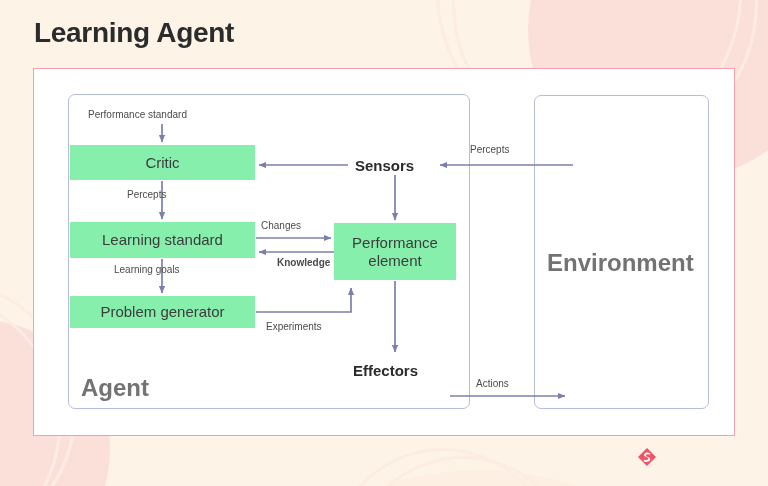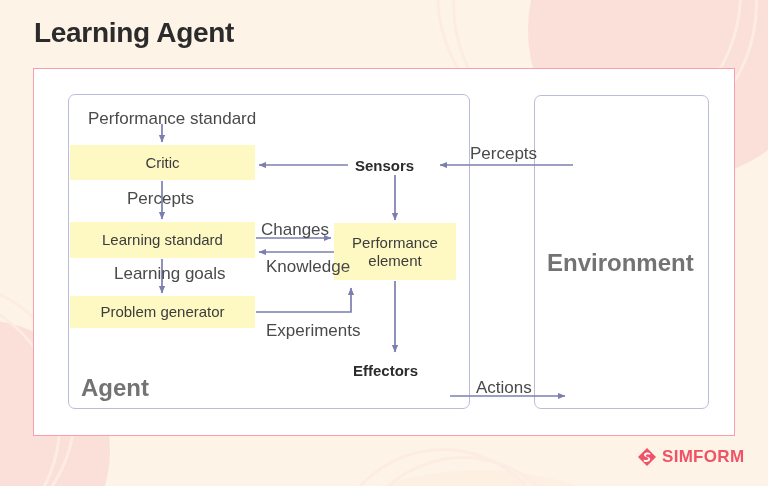--- a/index.html
+++ b/index.html
@@ -67,39 +67,39 @@
     border:1.3px solid #b9bed8;border-radius:7px;box-sizing:border-box;z-index:6;
     background:transparent;
   }
   .env-box{
     position:absolute;left:534px;top:95px;width:175px;height:314px;
     border:1.3px solid #b9bed8;border-radius:7px;box-sizing:border-box;z-index:6;
     background:transparent;
   }
 
   .pinkbox{
-    position:absolute;background:#fef9c3;z-index:8;
+    position:absolute;background:#86efac;z-index:8;
     display:flex;align-items:center;justify-content:center;text-align:center;
     color:#3c3c3c;font-size:15px;line-height:1.18;
   }
   #critic-box{left:70px;top:145px;width:185px;height:35px;}
   #learning-box{left:70px;top:222px;width:185px;height:36px;}
   #problem-box{left:70px;top:296px;width:185px;height:32px;}
   #performance-box{left:334px;top:223px;width:122px;height:57px;}
 
-  .lbl{position:absolute;z-index:9;font-size:17px;color:#4a4a4a;white-space:nowrap;}
+  .lbl{position:absolute;z-index:9;font-size:10px;color:#4a4a4a;white-space:nowrap;}
   .lbl-bold{position:absolute;z-index:9;font-size:15px;font-weight:bold;color:#2b2b2b;white-space:nowrap;}
   .lbl-big{position:absolute;z-index:9;font-size:24px;font-weight:bold;color:#737373;white-space:nowrap;}
 
   #lbl-perf-standard{left:88px;top:109px;}
   #lbl-feedback{left:127px;top:189px;}
   #lbl-learning-goals{left:114px;top:264px;}
   #lbl-experiments{left:260px;top:321px;margin-left:6px;}
   #lbl-changes{left:261px;top:220px;}
-  #lbl-knowledge{left:266px;top:257px;}
+  #lbl-knowledge{left:277px;top:257px;font-weight:bold;}
   #lbl-percepts{left:470px;top:144px;text-align:center;}
   #lbl-actions{left:476px;top:378px;}
   #lbl-sensors{left:355px;top:157px;}
   #lbl-effectors{left:353px;top:362px;}
   #lbl-agent{left:81px;top:374px;}
   #lbl-environment{left:547px;top:249px;}
 
   svg.arrows{position:absolute;left:0;top:0;width:768px;height:486px;z-index:7;pointer-events:none;}
 
   .logo{
@@ -189,14 +189,13 @@
 <div class="lbl-bold" id="lbl-effectors">Effectors</div>
 
 <div class="lbl-big" id="lbl-agent">Agent</div>
 <div class="lbl-big" id="lbl-environment">Environment</div>
 
 <div class="logo">
   <svg width="20" height="20" viewBox="0 0 20 20">
     <path d="M10 1 L19 10 L10 19 L1 10 Z" fill="#f05365"></path>
     <path d="M13.2 6.2 C11.4 5.0 8.6 5.2 7.4 6.8 C6.4 8.2 7.6 9.4 9.2 10 C10.8 10.6 12.0 11.2 11.2 12.2 C10.4 13.2 8.2 13.2 6.8 12.4 L6.8 14.4 C8.8 15.4 11.8 15.0 12.9 13.3 C13.9 11.8 12.6 10.6 11.0 10.0 C9.4 9.4 8.3 8.8 9.0 7.9 C9.7 7.0 11.8 7.0 13.2 7.8 Z" fill="#ffffff"></path>
   </svg>
-  <span class="logo-text">SIMFORM</span>
 </div>
 
 </body></html>

